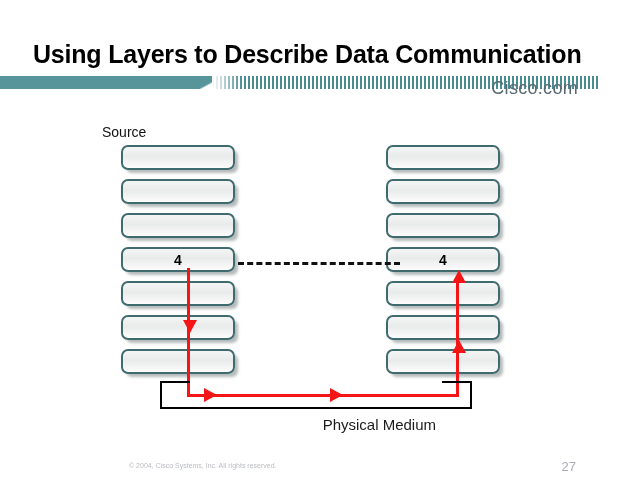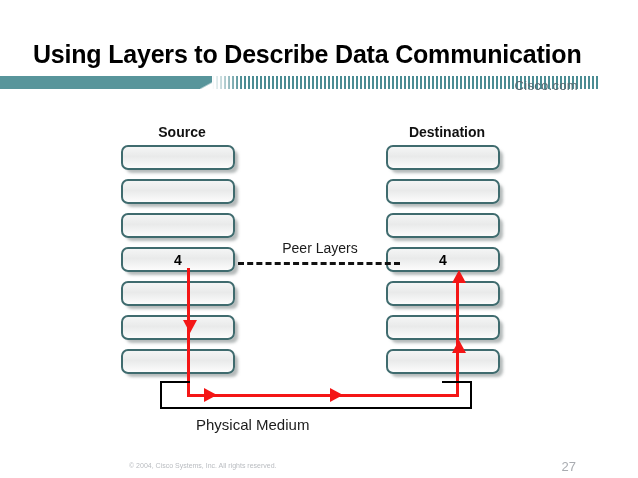--- a/index.html
+++ b/index.html
@@ -63,34 +63,33 @@
     left: 212px;
     top: 76px;
     width: 30px;
     height: 13px;
     background: linear-gradient(to right, #ffffff 0%, rgba(255,255,255,0) 100%);
   }
   #cisco-com {
     position: absolute;
     right: 20px;
     top: 78px;
-    font-size: 13px;
+    font-size: 18px;
     color: #5a6a72;
     letter-spacing: 0.3px;
     font-family: "Liberation Sans", sans-serif;
     margin-left: 8px;
   }
 
   
   .col-heading {
     position: absolute;
     font-size: 14px;
-    font-weight: bold;
+    font-weight: normal;
     color: #111111;
-    text-align: center;
     width: 160px;
   }
   #heading-source      { left: 102px; top: 124px; }
   #heading-destination { left: 367px; top: 124px; }
 
   
   .stack {
     position: absolute;
     top: 145px;
     width: 124px;
@@ -193,21 +192,21 @@
     top: 381px;
     width: 30px;
     height: 2px;
     background: #000000;
   }
   #physical-medium-label {
     position: absolute;
     left: 196px;
     top: 416px;
     width: 240px;
-    text-align: left;
+    text-align: right;
     font-size: 15px;
     color: #1b1b1b;
   }
 
   
   #footer-copyright {
     position: absolute;
     left: 129px;
     top: 462px;
     font-size: 7px;
@@ -228,21 +227,20 @@
 
   <div id="slide-title">Using Layers to Describe Data Communication</div>
 
   <div class="banner-bar"></div>
   <div class="banner-wedge"></div>
   <div class="banner-stripes"></div>
   <div class="banner-stripes-fade"></div>
   <div id="cisco-com">Cisco.com</div>
 
   <div class="col-heading" id="heading-source">Source</div>
-  <div class="col-heading" id="heading-destination">Destination</div>
 
   <div class="stack" id="stack-source">
     <div class="layer-box" style="top:0px;">
       <span class="layer-label"></span>
     </div>
     <div class="layer-box" style="top:34px;">
       <span class="layer-label"></span>
     </div>
     <div class="layer-box" style="top:68px;">
       <span class="layer-label"></span>
@@ -278,21 +276,20 @@
       <span class="layer-label"></span>
     </div>
     <div class="layer-box" style="top:170px;">
       <span class="layer-label"></span>
     </div>
     <div class="layer-box" style="top:204px;">
       <span class="layer-label"></span>
     </div>
   </div>
 
-  <div id="peer-layers-label">Peer Layers</div>
   <div id="peer-layers-dash"></div>
 
   <div class="red-line red-v" style="left:187px; top:268px; height:68px;"></div>
   <div class="arrow-down" style="left:183px; top:320px;"></div>
   <div class="red-line red-v" style="left:187px; top:336px; height:60px;"></div>
 
   <div class="red-line red-h" style="left:187px; top:394px; width:272px;"></div>
   <div class="arrow-right" style="left:204px; top:388px;"></div>
   <div class="arrow-right" style="left:330px; top:388px;"></div>
 

